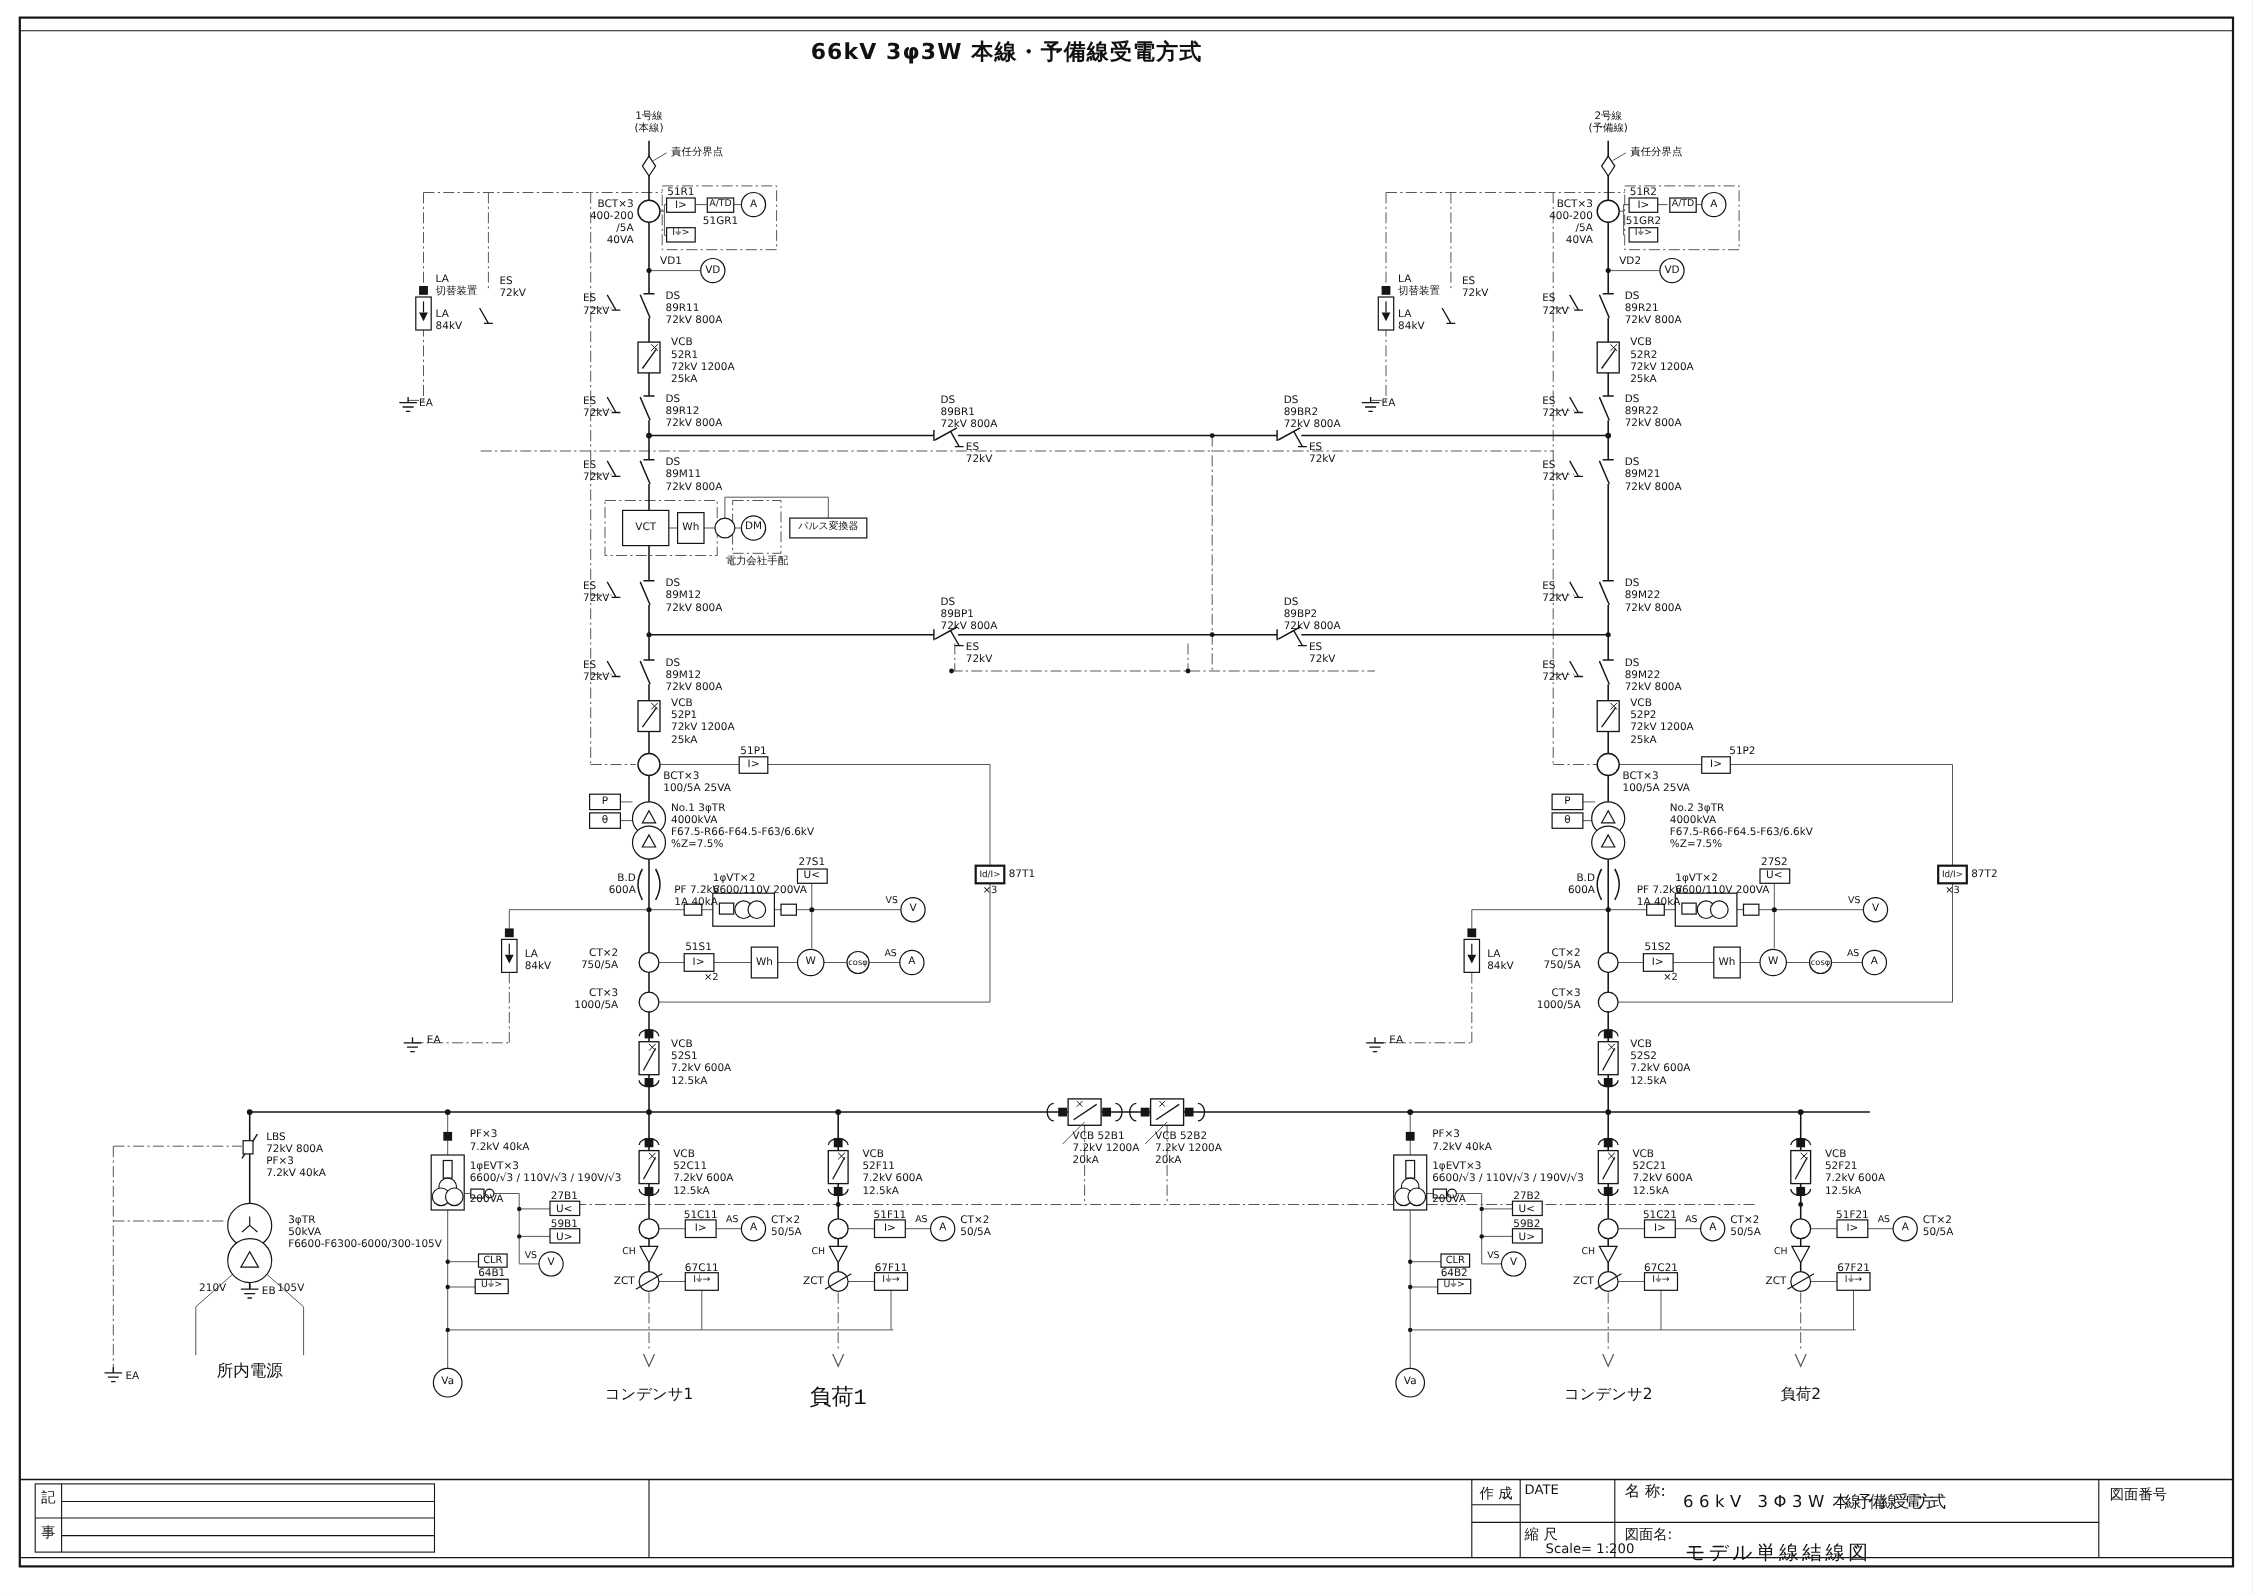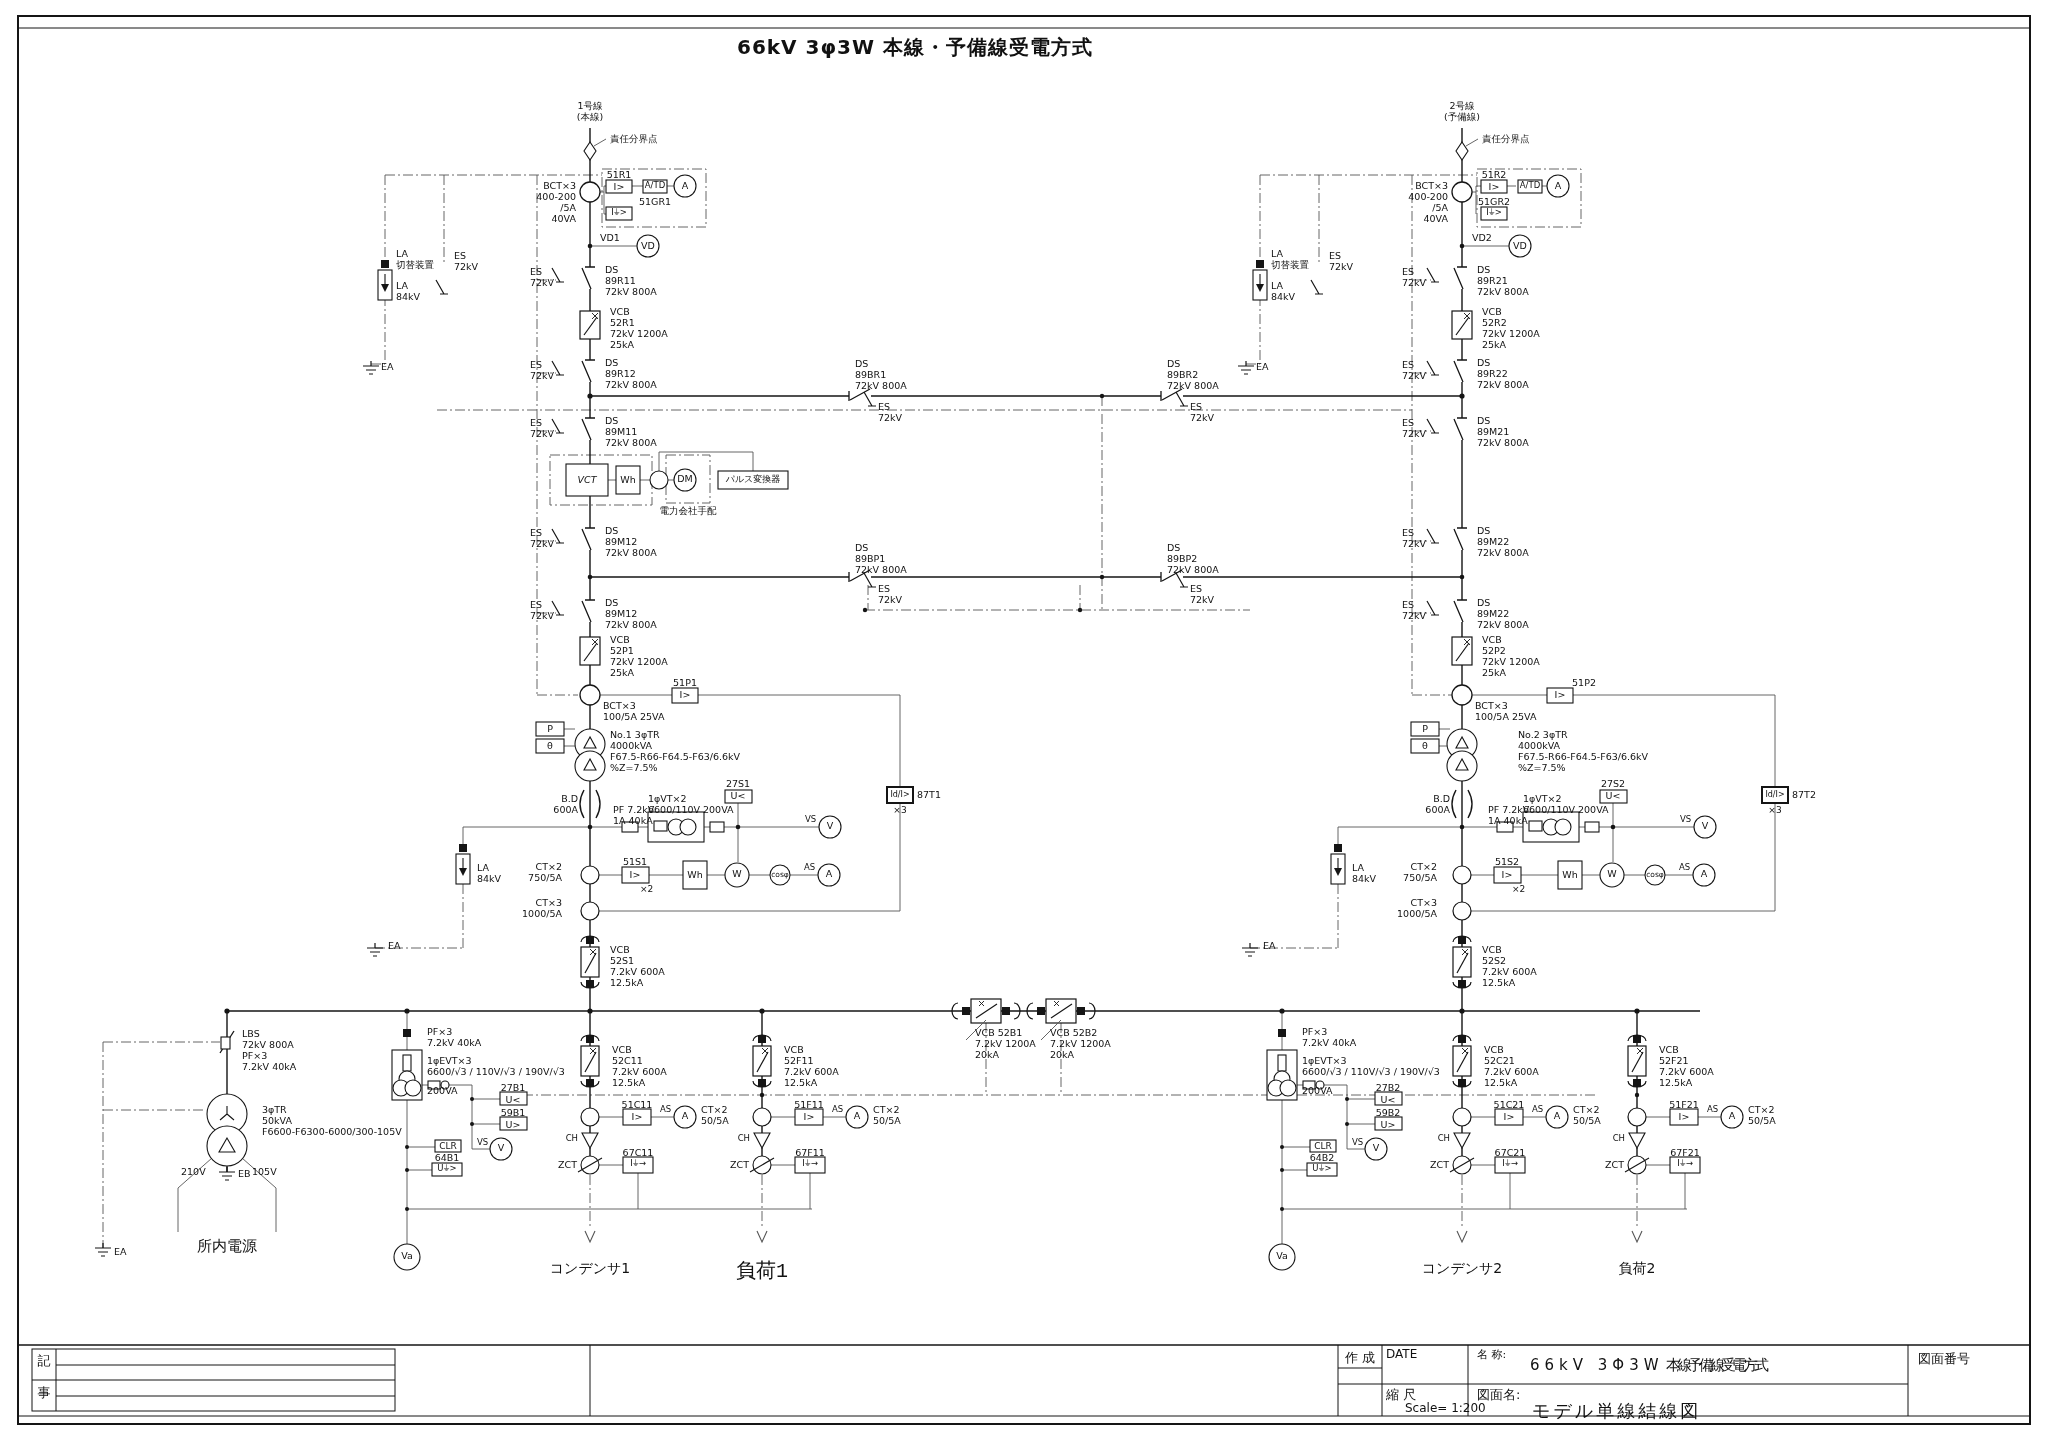--- a/index.html
+++ b/index.html
@@ -350,21 +350,21 @@
         <circle class="dot" cx="1102" cy="396" r="2.2"></circle>
     </g>
   </svg>
 
   <div class="tb" style="left:44px;top:1352px;font-size:13px;transform:translateX(-50%);">記</div>
   <div class="tb" style="left:44px;top:1384px;font-size:13px;transform:translateX(-50%);">事</div>
   <div class="tb" style="left:1360px;top:1349px;font-size:13px;transform:translateX(-50%);">作 成</div>
   <div class="tb" style="left:1386px;top:1347px;font-size:12px;">DATE</div>
   <div class="tb" style="left:1386px;top:1386px;font-size:13px;">縮 尺</div>
   <div class="tb" style="left:1405px;top:1401px;font-size:12px;">Scale= 1:200</div>
-  <div class="tb" style="left:1477px;top:1347px;font-size:11px;">名 称:</div>
+  <div class="tb" style="left:1477px;top:1347px;font-size:14px;">名 称:</div>
   <div class="tb" style="left:1530px;top:1356px;font-size:15px;letter-spacing:5px;">66kV 3Φ3W</div>
   <div class="tb" style="left:1666px;top:1356px;font-size:15px;letter-spacing:-4px;">本線予備線受電方式</div>
   <div class="tb" style="left:1477px;top:1386px;font-size:13px;">図面名:</div>
   <div class="tb" style="left:1532px;top:1399px;font-size:18px;letter-spacing:3px;">モデル単線結線図</div>
   <div class="tb" style="left:1918px;top:1350px;font-size:13px;">図面番号</div>
 
   <div id="labels-layer">
       <div class="lbl c" style="left: 590px; top: 100px;">1号線
 (本線)</div>
       <div class="lbl c" style="left: 1462px; top: 100px;">2号線
@@ -460,21 +460,21 @@
       <div class="lbl" style="left: 855px; top: 542px;">DS
 89BP1
 72kV 800A</div>
       <div class="lbl" style="left: 878px; top: 583px;">ES
 72kV</div>
       <div class="lbl" style="left: 1167px; top: 542px;">DS
 89BP2
 72kV 800A</div>
       <div class="lbl" style="left: 1190px; top: 583px;">ES
 72kV</div>
-      <div class="lbl c" style="left: 587px; top: 474px; font-style: italic;">VCT</div>
+      <div class="lbl c" style="left: 587px; top: 474px;">VCT</div>
       <div class="lbl c" style="left: 628px; top: 474px;">Wh</div>
       <div class="lbl c" style="left: 685px; top: 473px;">DM</div>
       <div class="lbl c" style="left: 753px; top: 474px; font-size: 9px;">パルス変換器</div>
       <div class="lbl c" style="left: 688px; top: 505px;">電力会社手配</div>
       <div class="lbl" style="left: 530px; top: 527px;">ES
 72kV</div>
       <div class="lbl" style="left: 605px; top: 525px;">DS
 89M12
 72kV 800A</div>
       <div class="lbl" style="left: 530px; top: 599px;">ES

